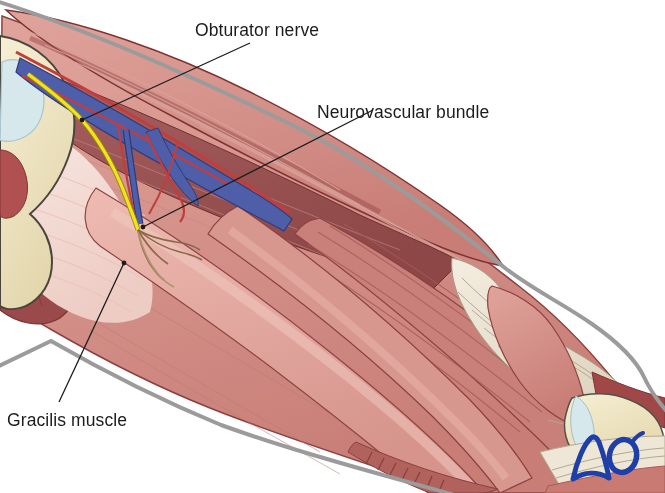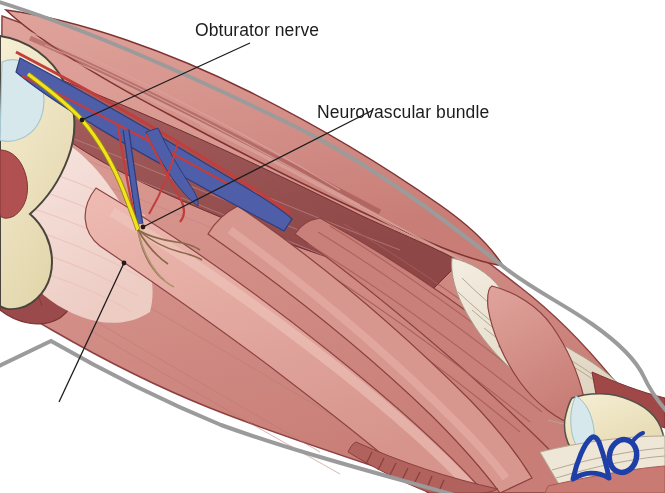--- a/index.html
+++ b/index.html
@@ -252,14 +252,15 @@
          C 604 456, 607 468, 609 478 C 597 471, 584 472, 573 479 Z"></path>
     <ellipse stroke-width="5.5" cx="623" cy="456" rx="13.5" ry="16.5" transform="rotate(12 623 456)"></ellipse>
     <path stroke-width="4" d="M 632 442 C 636 437, 640 434, 643 433"></path>
   </g>
 </svg>
 
 <div class="anat-label" style="left:195px;top:20px;">Obturator nerve</div>
 
 <div class="anat-label" style="left:317px;top:102px;">Neurovascular bundle</div>
 
+<div class="anat-label" style="left:7px;top:410px;">Gracilis muscle</div>
 
 </div>
 
 </body></html>

